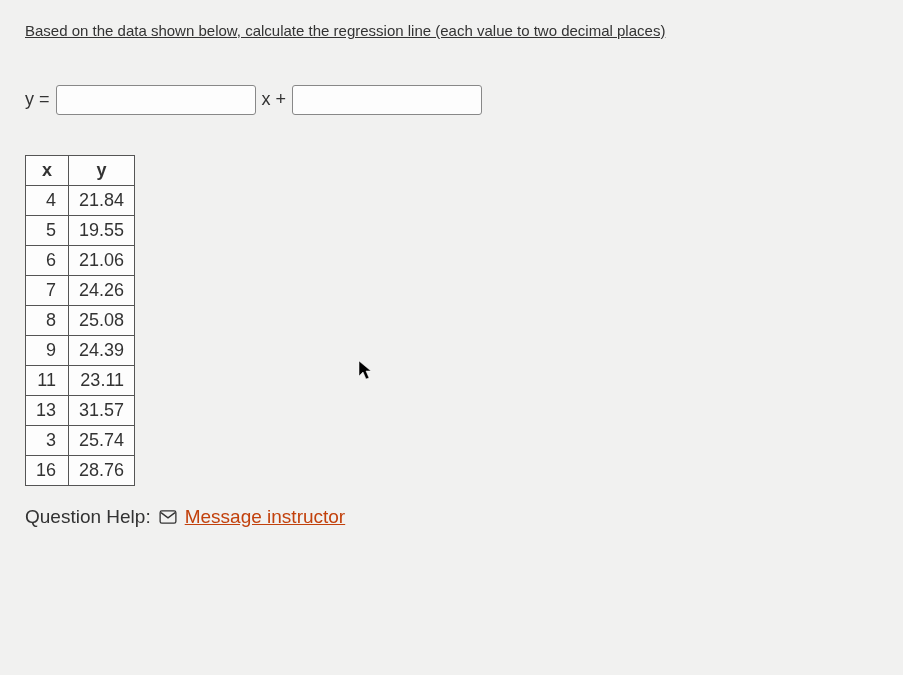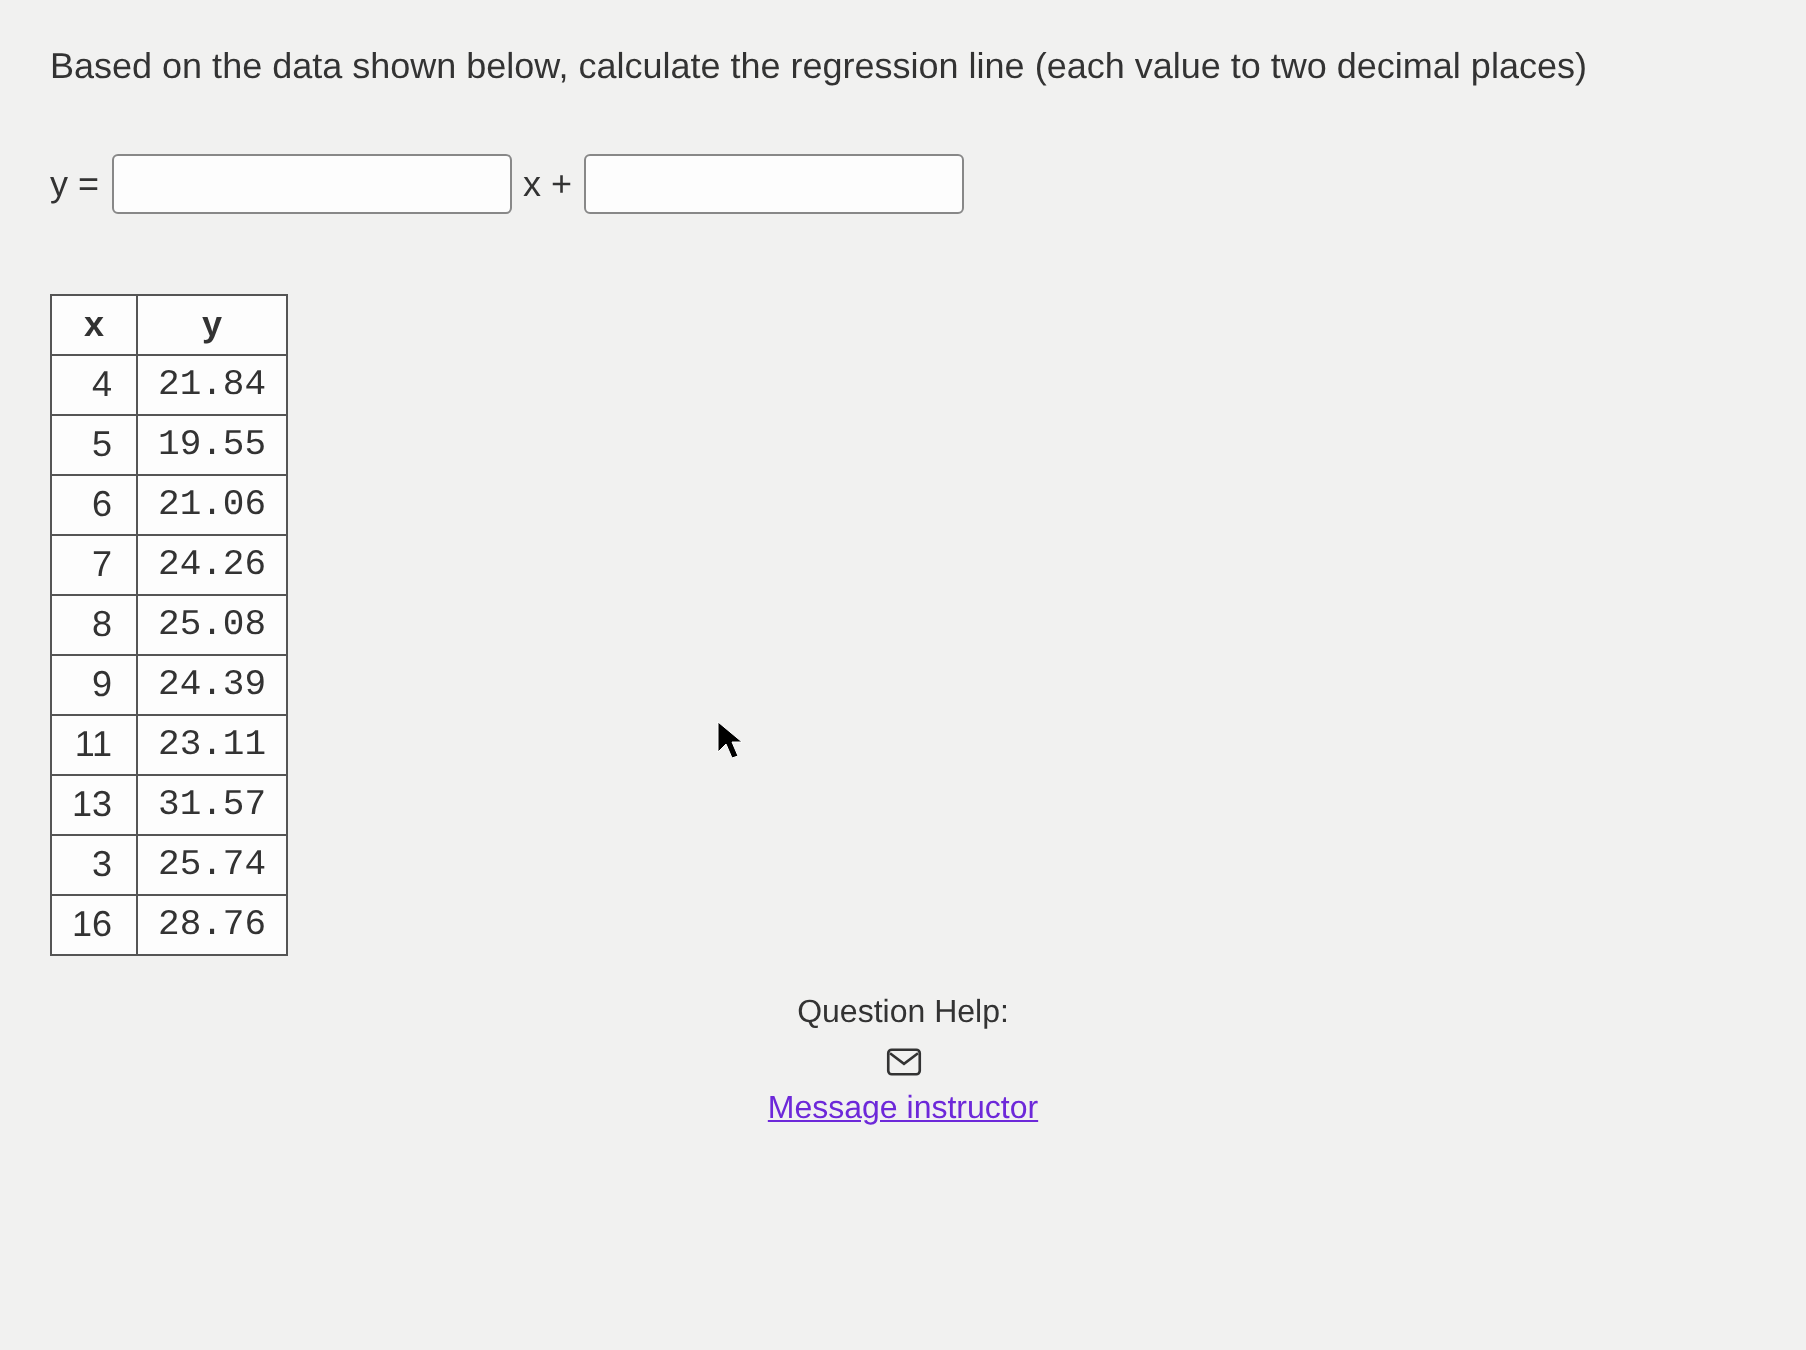--- a/index.html
+++ b/index.html
@@ -12,24 +12,25 @@
       background: #f1f1f0;
       padding: 20px 25px;
       color: #333;
       font-size: 18px;
       width: 903px;
       height: 675px;
       overflow: hidden;
       position: relative;
     }
     .question-text {
-      font-size: 18px;
+      font-size: 15px;
       line-height: 1.5;
       color: #333;
-      margin-bottom: 30px;
+      margin-bottom: 42px;
+      text-decoration: underline;
     }
     .equation-row {
       display: flex;
       align-items: center;
       gap: 6px;
       margin-bottom: 40px;
       font-size: 18px;
     }
     .eq-label {
       color: #333;
@@ -66,38 +67,36 @@
       background: #fdfdfd;
     }
     table.data-table td {
       background: #fdfdfd;
     }
     table.data-table td.x-col {
       text-align: right;
       padding-right: 12px;
     }
     table.data-table td.y-col {
-      text-align: left;
-      font-family: Liberation Mono, monospace;
+      text-align: right;
     }
     .help-row {
-      font-size: 16px;
+      font-size: 19px;
       color: #333;
       display: flex;
       align-items: center;
       gap: 8px;
-      flex-direction: column;
     }
     .mail-icon {
       width: 18px;
       height: 14px;
       flex-shrink: 0;
     }
     .help-link {
-      color: #6d28d9;
+      color: #c2410c;
       text-decoration: underline;
       cursor: pointer;
     }
     .cursor {
       position: absolute;
       left: 358px;
       top: 360px;
       pointer-events: none;
     }
   </style>

